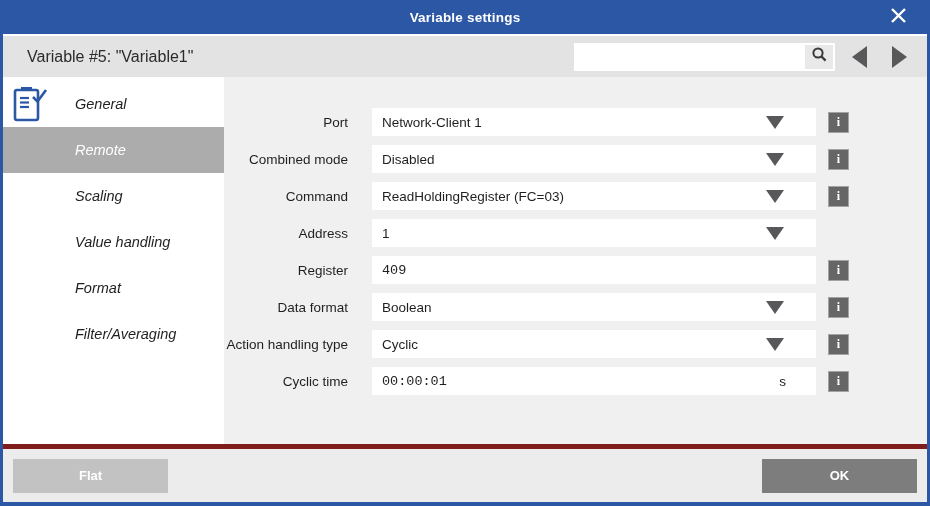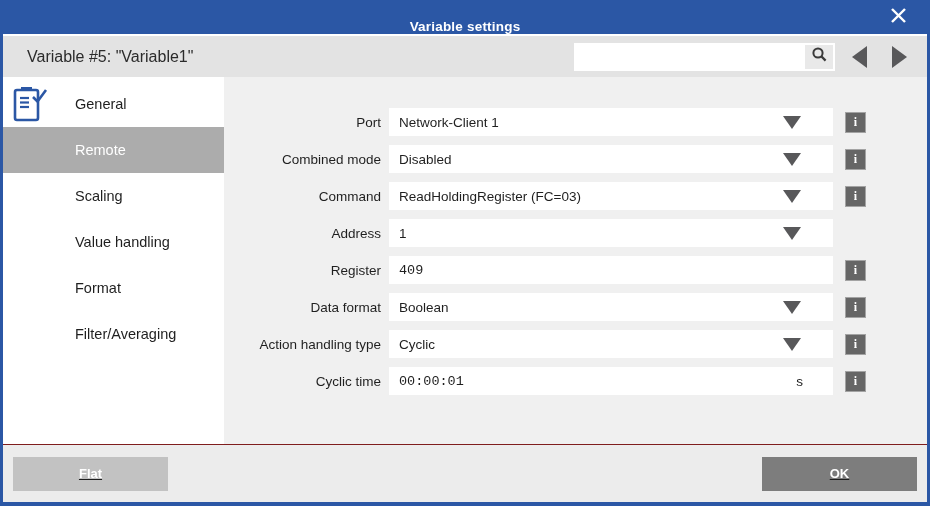--- a/index.html
+++ b/index.html
@@ -13,21 +13,21 @@
     width:930px; height:506px;
     border-left:3px solid var(--accent);
     border-right:3px solid var(--accent);
     border-bottom:4px solid var(--accent);
     display:flex; flex-direction:column;
     overflow:hidden;
   }
   
   .titlebar {
     height:36px; background:var(--accent);
-    display:flex; align-items:flex-end; justify-content:center;
+    display:flex; align-items:center; justify-content:center;
     position:relative; flex:0 0 auto;
     border-bottom:2px solid #fff;
   }
   .titlebar-title { color:var(--titlebar_text); font-size:13.5px; font-weight:bold; letter-spacing:.2px; }
   .close-btn {
     position:absolute; right:12px; top:0; height:34px; width:34px;
     display:flex; align-items:center; justify-content:center; cursor:pointer;
   }
   
   .header {
@@ -56,27 +56,27 @@
   .tri-right { width:0; height:0; border-top:11px solid transparent; border-bottom:11px solid transparent; border-left:15px solid var(--arrow); }
   
   .content { flex:1 1 auto; display:flex; background:var(--content_bg); min-height:0; }
   .sidebar {
     width:221px; background:var(--sidebar_bg); position:relative;
     padding-top:4px; flex:0 0 auto;
   }
   .sidebar-icon { position:absolute; left:8px; top:7px; width:38px; height:40px; }
   .sidebar-item {
     height:46px; display:flex; align-items:center;
-    padding-left:72px; font-size:14.5px; cursor:pointer; color:var(--text);
+    padding-left:72px; font-size:14.5px; cursor:pointer; color:var(--text);font-style:italic;
   }
   .sidebar-item.selected { background:var(--selected_bg); color:var(--selected_text); }
   .main { flex:1 1 auto; padding-top:31px; }
   .form-row { display:flex; align-items:center; height:28px; margin-bottom:9px; }
   .form-label {
-    width:165px; text-align:right; padding-right:8px;
+    width:148px; text-align:right; padding-right:24px;
     font-size:13.5px; color:var(--text); flex:0 0 auto; white-space:nowrap;
   }
   .field {
     width:444px; height:28px; background:var(--field_bg);
     display:flex; align-items:center; padding:0 24px 0 10px; cursor:pointer; flex:0 0 auto;
   }
   .field-value { flex:1 1 auto; font-size:13.5px; color:var(--text); white-space:nowrap; overflow:hidden; }
   input.field-value {
     border:none; outline:none; background:transparent; height:100%;
     font-family:Liberation Mono, monospace; padding:0; cursor:text;
@@ -88,23 +88,23 @@
     border-top:13px solid var(--arrow);
   }
   .info-btn {
     width:21px; height:21px; margin-left:12px; flex:0 0 auto;
     background:var(--info_bg); border:1px solid var(--info_border);
     color:#fff; font-size:12px; font-weight:bold; font-family:"Liberation Serif", serif;
     display:flex; align-items:center; justify-content:center; cursor:pointer;
   }
   
   .footer {
-    height:58px; background:var(--footer_bg); border-top:1px solid #7f1d1d;
+    height:58px; background:var(--footer_bg); border-top:5px solid #7f1d1d;
     display:flex; align-items:center; justify-content:space-between;
-    padding:0 10px 0 10px; flex:0 0 auto;text-decoration:underline;
+    padding:0 10px 0 10px; flex:0 0 auto;
   }
   .btn {
     width:155px; height:34px; border:none; cursor:pointer;
     color:var(--button_text); font-size:13px; font-weight:bold;
     font-family:"Liberation Sans", sans-serif;
     display:flex; align-items:center; justify-content:center;
   }
   .btn-flat { background:var(--flat_bg); }
   .btn-ok { background:var(--ok_bg); }
 </style>

